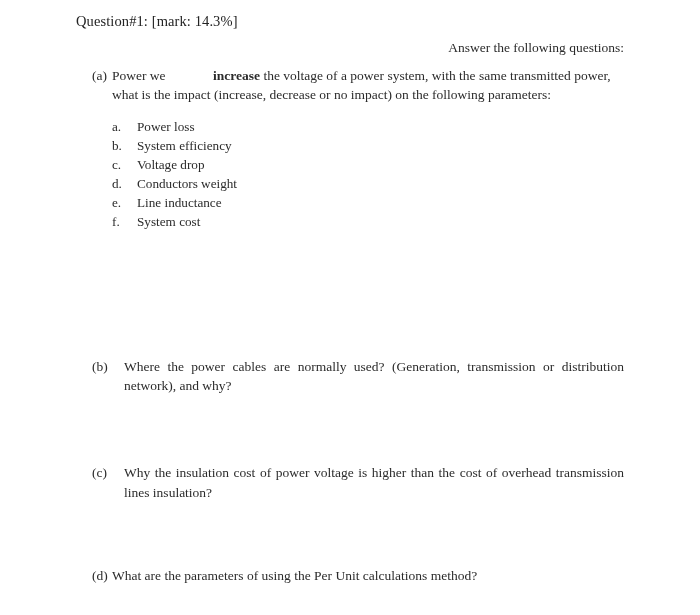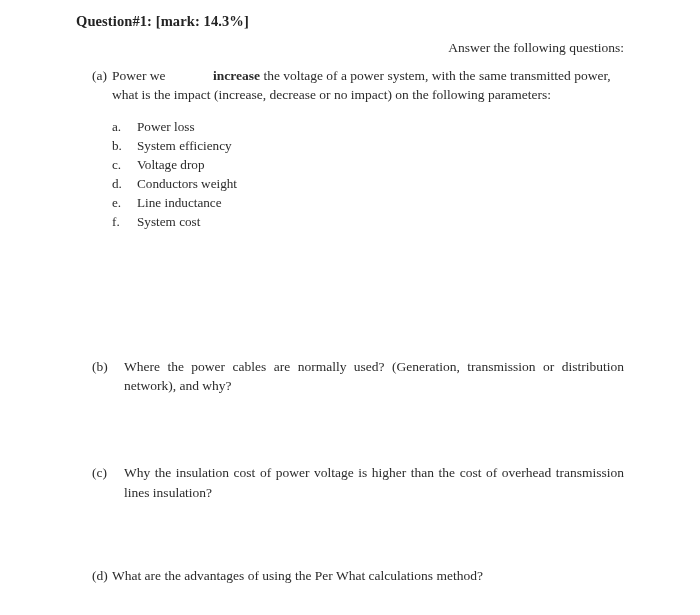--- a/index.html
+++ b/index.html
@@ -22,21 +22,21 @@
     width: 700px;
     height: 615px;
     background: #ffffff;
     box-sizing: border-box;
     padding: 12px 76px 0 76px;
   }
 
   
   .q-title {
     font-size: 14.5px;
-    font-weight: bold;
+    font-weight: normal;
     line-height: 1.35;
     margin: 0 0 7px 0;
     letter-spacing: 0.1px;
     color: #232323;
   }
 
   .q-intro {
     font-size: 13.5px;
     line-height: 1.35;
     margin: 0 0 9px 0;
@@ -151,18 +151,18 @@
 
   <div class="part justify">
     <span class="marker">(c)</span>
     <span class="body">Why the insulation cost of power voltage is higher than the cost of overhead transmission lines insulation?</span>
   </div>
 
   <div class="gap-md"></div>
 
   <div class="part">
     <span class="marker">(d)</span>
-    <span class="body">What are the advantages of using the Per What calculations method?</span>
+    <span class="body">What are the parameters of using the Per Unit calculations method?</span>
   </div>
 
   <div class="gap-xl"></div>
 
 </div>
 
 </body></html>

